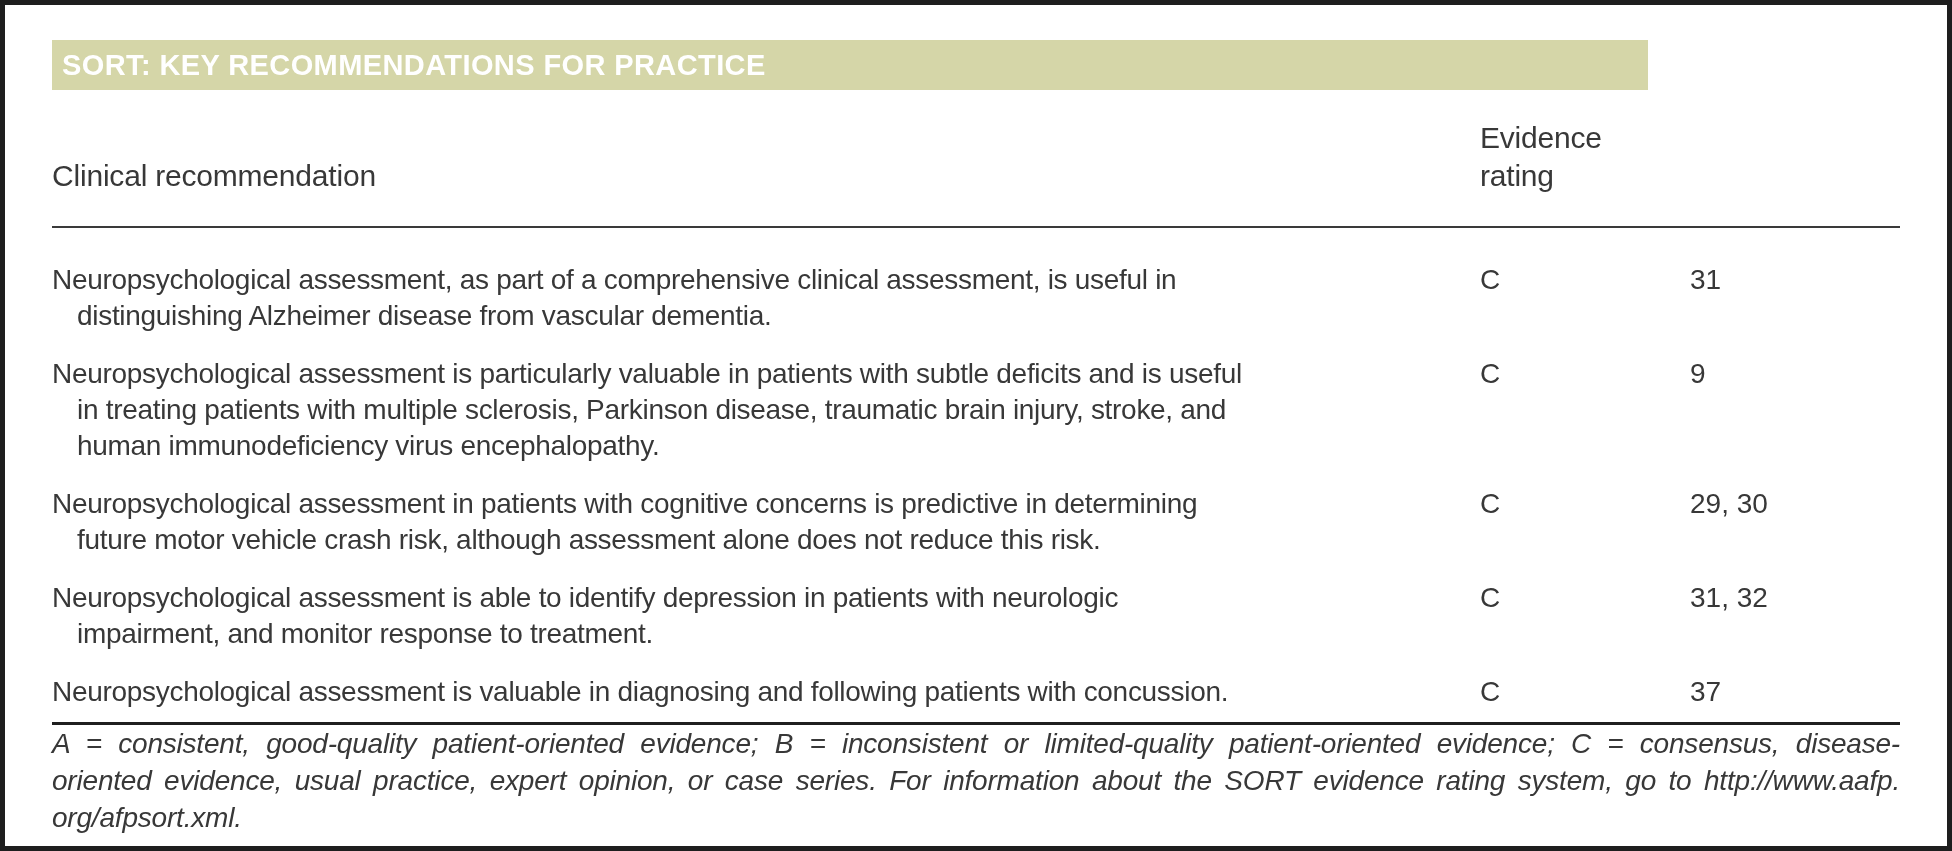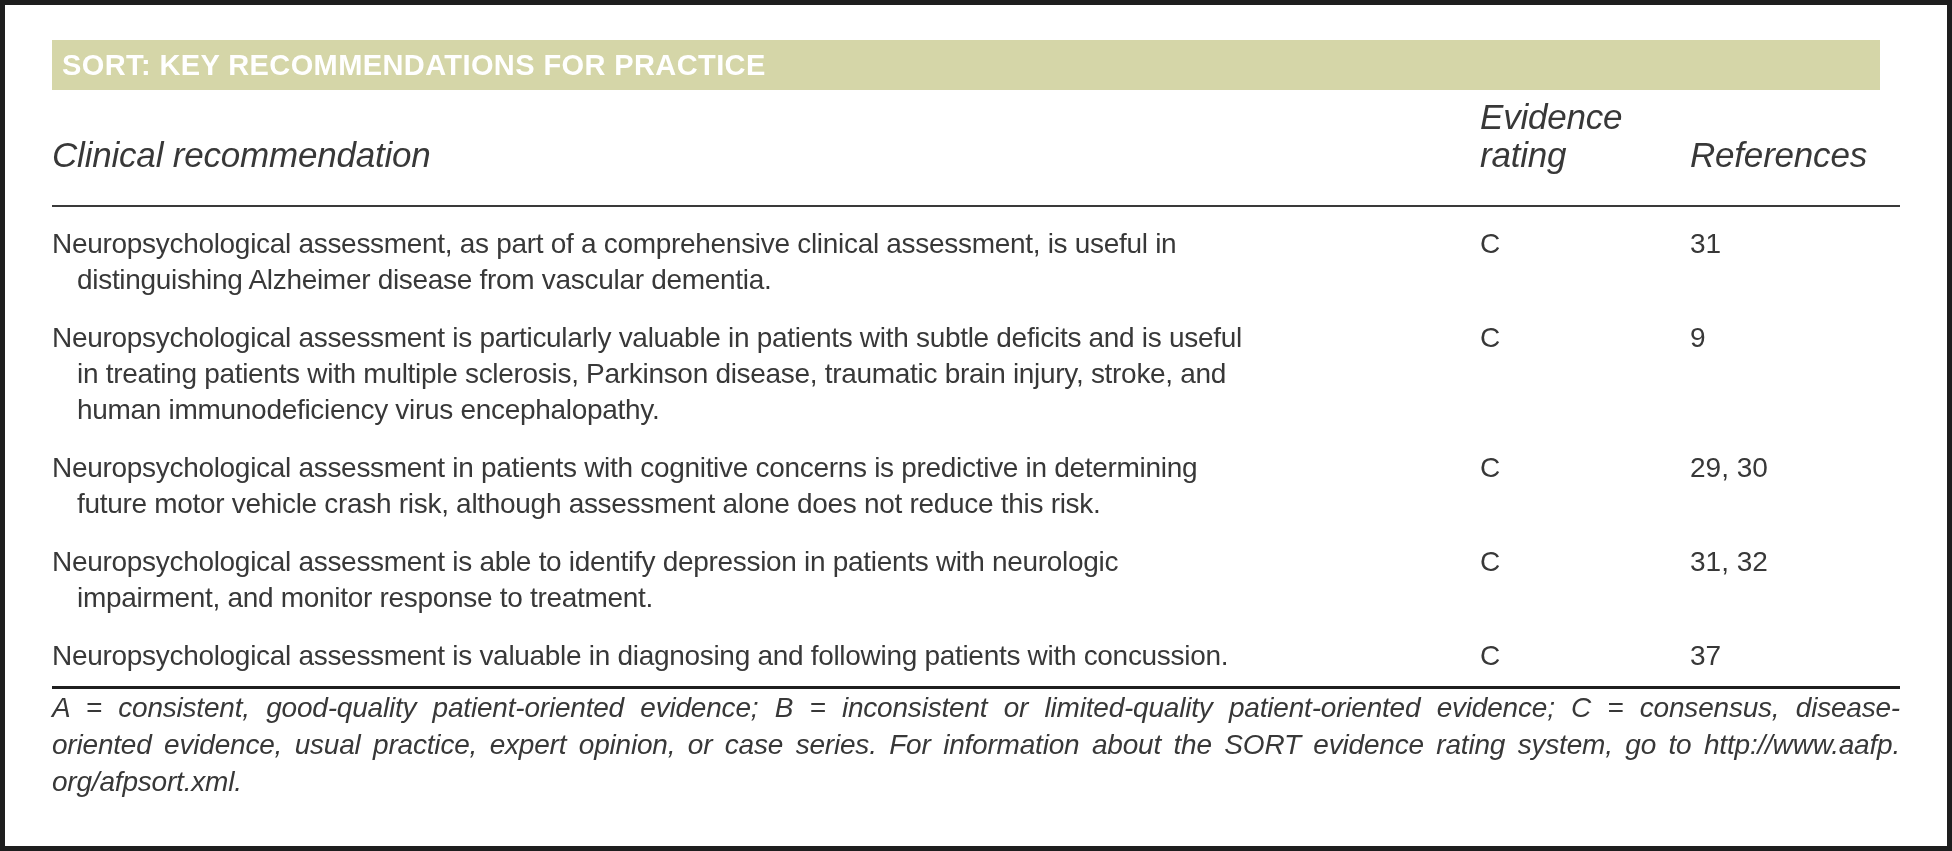--- a/index.html
+++ b/index.html
@@ -13,21 +13,21 @@
     height: 851px;
     border: 5px solid #1e1e1e;
     background: #ffffff;
     padding: 35px 42px 0 47px;
     overflow: hidden;
   }
   .content { width: 1848px; }
 
   
   .title-bar {
-    width: 1828px;
+    width: 1596px;
     height: 50px;
     background: #d5d6a8;
     display: flex;
     align-items: center;
   }
   .title-bar .title-text {
     color: #ffffff;
     font-weight: bold;
     font-size: 29px;
     letter-spacing: 0.4px;
@@ -42,36 +42,36 @@
     width: 1848px;
   }
 
   
   .header-row {
     margin-top: 8px;
     align-items: end;
     min-height: 76px;
   }
   .colhead {
-    font-style: italic;
-    font-size: 35px;
+    font-size: 30px;
     line-height: 38px;
     letter-spacing: -0.2px;
+    margin-top: 21px;
   }
   .colhead.rating-head { max-width: 130px; }
 
   .rule {
     width: 1848px;
     background: #3a3a3a;
   }
   .rule.thin  { height: 2px; margin-top: 31px; }
   .rule.thick { height: 3px; margin-top: 12px; background: #1f1f1f; }
 
   
-  .rows { padding-top: 19px; }
+  .rows { padding-top: 34px; }
   .row { margin-bottom: 22px; }
   .row:last-child { margin-bottom: 4px; }
   .rec-line {
     font-size: 28px;
     line-height: 36px;
     letter-spacing: -0.3px;
     white-space: nowrap;
   }
   .rec-line.cont { padding-left: 25px; }
   .cell-rating, .cell-refs {
@@ -100,21 +100,20 @@
 <div class="frame">
   <div class="content">
 
     <div class="title-bar">
       <span class="title-text">SORT: KEY RECOMMENDATIONS FOR PRACTICE</span>
     </div>
 
     <div class="grid header-row">
       <div class="colhead">Clinical recommendation</div>
       <div class="colhead rating-head">Evidence rating</div>
-      <div class="colhead">References</div>
     </div>
 
     <div class="rule thin"></div>
 
     <div class="rows">
 
       <div class="grid row">
         <div>
           <div class="rec-line">Neuropsychological assessment, as part of a comprehensive clinical assessment, is useful in</div>
           <div class="rec-line cont">distinguishing Alzheimer disease from vascular dementia.</div>

